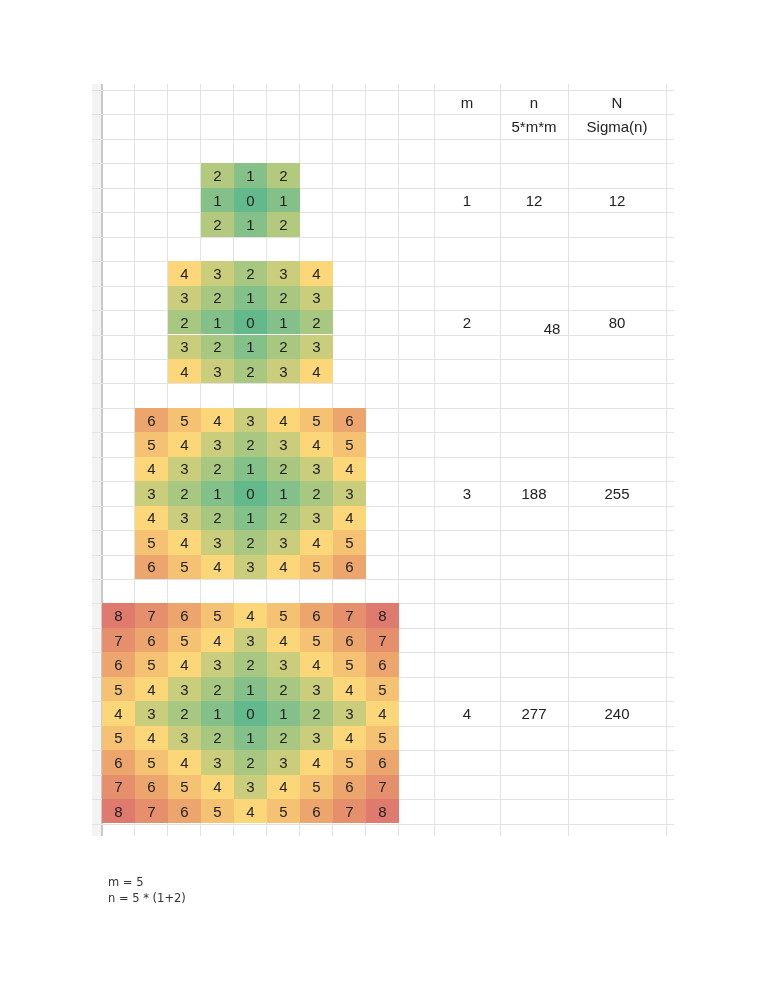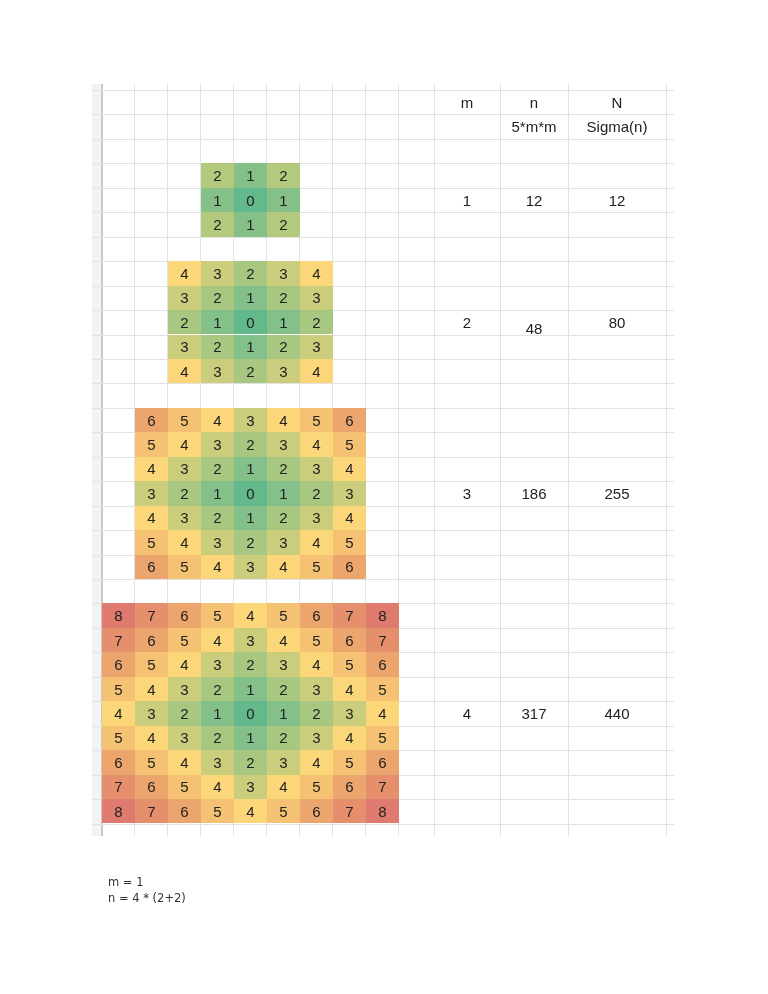--- a/index.html
+++ b/index.html
@@ -238,27 +238,27 @@
   <div id="tablecells">
       <div class="tcell" style="left: 342px; width: 66px; top: 6px; height: 24.45px;">m</div>
       <div class="tcell" style="left: 408px; width: 68px; top: 6px; height: 24.45px;">n</div>
       <div class="tcell" style="left: 476px; width: 98px; top: 6px; height: 24.45px;">N</div>
       <div class="tcell" style="left: 408px; width: 68px; top: 30.45px; height: 24.45px;">5*m*m</div>
       <div class="tcell" style="left: 476px; width: 98px; top: 30.45px; height: 24.45px;">Sigma(n)</div>
       <div class="tcell" style="left: 342px; width: 66px; top: 103.8px; height: 24.45px;">1</div>
       <div class="tcell" style="left: 408px; width: 68px; top: 103.8px; height: 24.45px;">12</div>
       <div class="tcell" style="left: 476px; width: 98px; top: 103.8px; height: 24.45px;">12</div>
       <div class="tcell" style="left: 342px; width: 66px; top: 226.05px; height: 24.45px;">2</div>
-      <div class="tcell" style="left: 408px; width: 68px; top: 226.05px; height: 37px;">48</div>
+      <div class="tcell" style="left: 426px; width: 68px; top: 226.05px; height: 37px;">48</div>
       <div class="tcell" style="left: 476px; width: 98px; top: 226.05px; height: 24.45px;">80</div>
       <div class="tcell" style="left: 342px; width: 66px; top: 397.2px; height: 24.45px;">3</div>
-      <div class="tcell" style="left: 408px; width: 68px; top: 397.2px; height: 24.45px;">186</div>
+      <div class="tcell" style="left: 408px; width: 68px; top: 397.2px; height: 24.45px;">188</div>
       <div class="tcell" style="left: 476px; width: 98px; top: 397.2px; height: 24.45px;">255</div>
       <div class="tcell" style="left: 342px; width: 66px; top: 617.25px; height: 24.45px;">4</div>
-      <div class="tcell" style="left: 408px; width: 68px; top: 617.25px; height: 24.45px;">317</div>
-      <div class="tcell" style="left: 476px; width: 98px; top: 617.25px; height: 24.45px;">440</div>
+      <div class="tcell" style="left: 408px; width: 68px; top: 617.25px; height: 24.45px;">277</div>
+      <div class="tcell" style="left: 476px; width: 98px; top: 617.25px; height: 24.45px;">240</div>
     </div>
 </div>
 
 <div id="notes">
-  <div>m = 1</div>
-  <div>n = 4 * (2+2)</div>
+  <div>m = 5</div>
+  <div>n = 5 * (1+2)</div>
 </div>
 
 </body></html>

